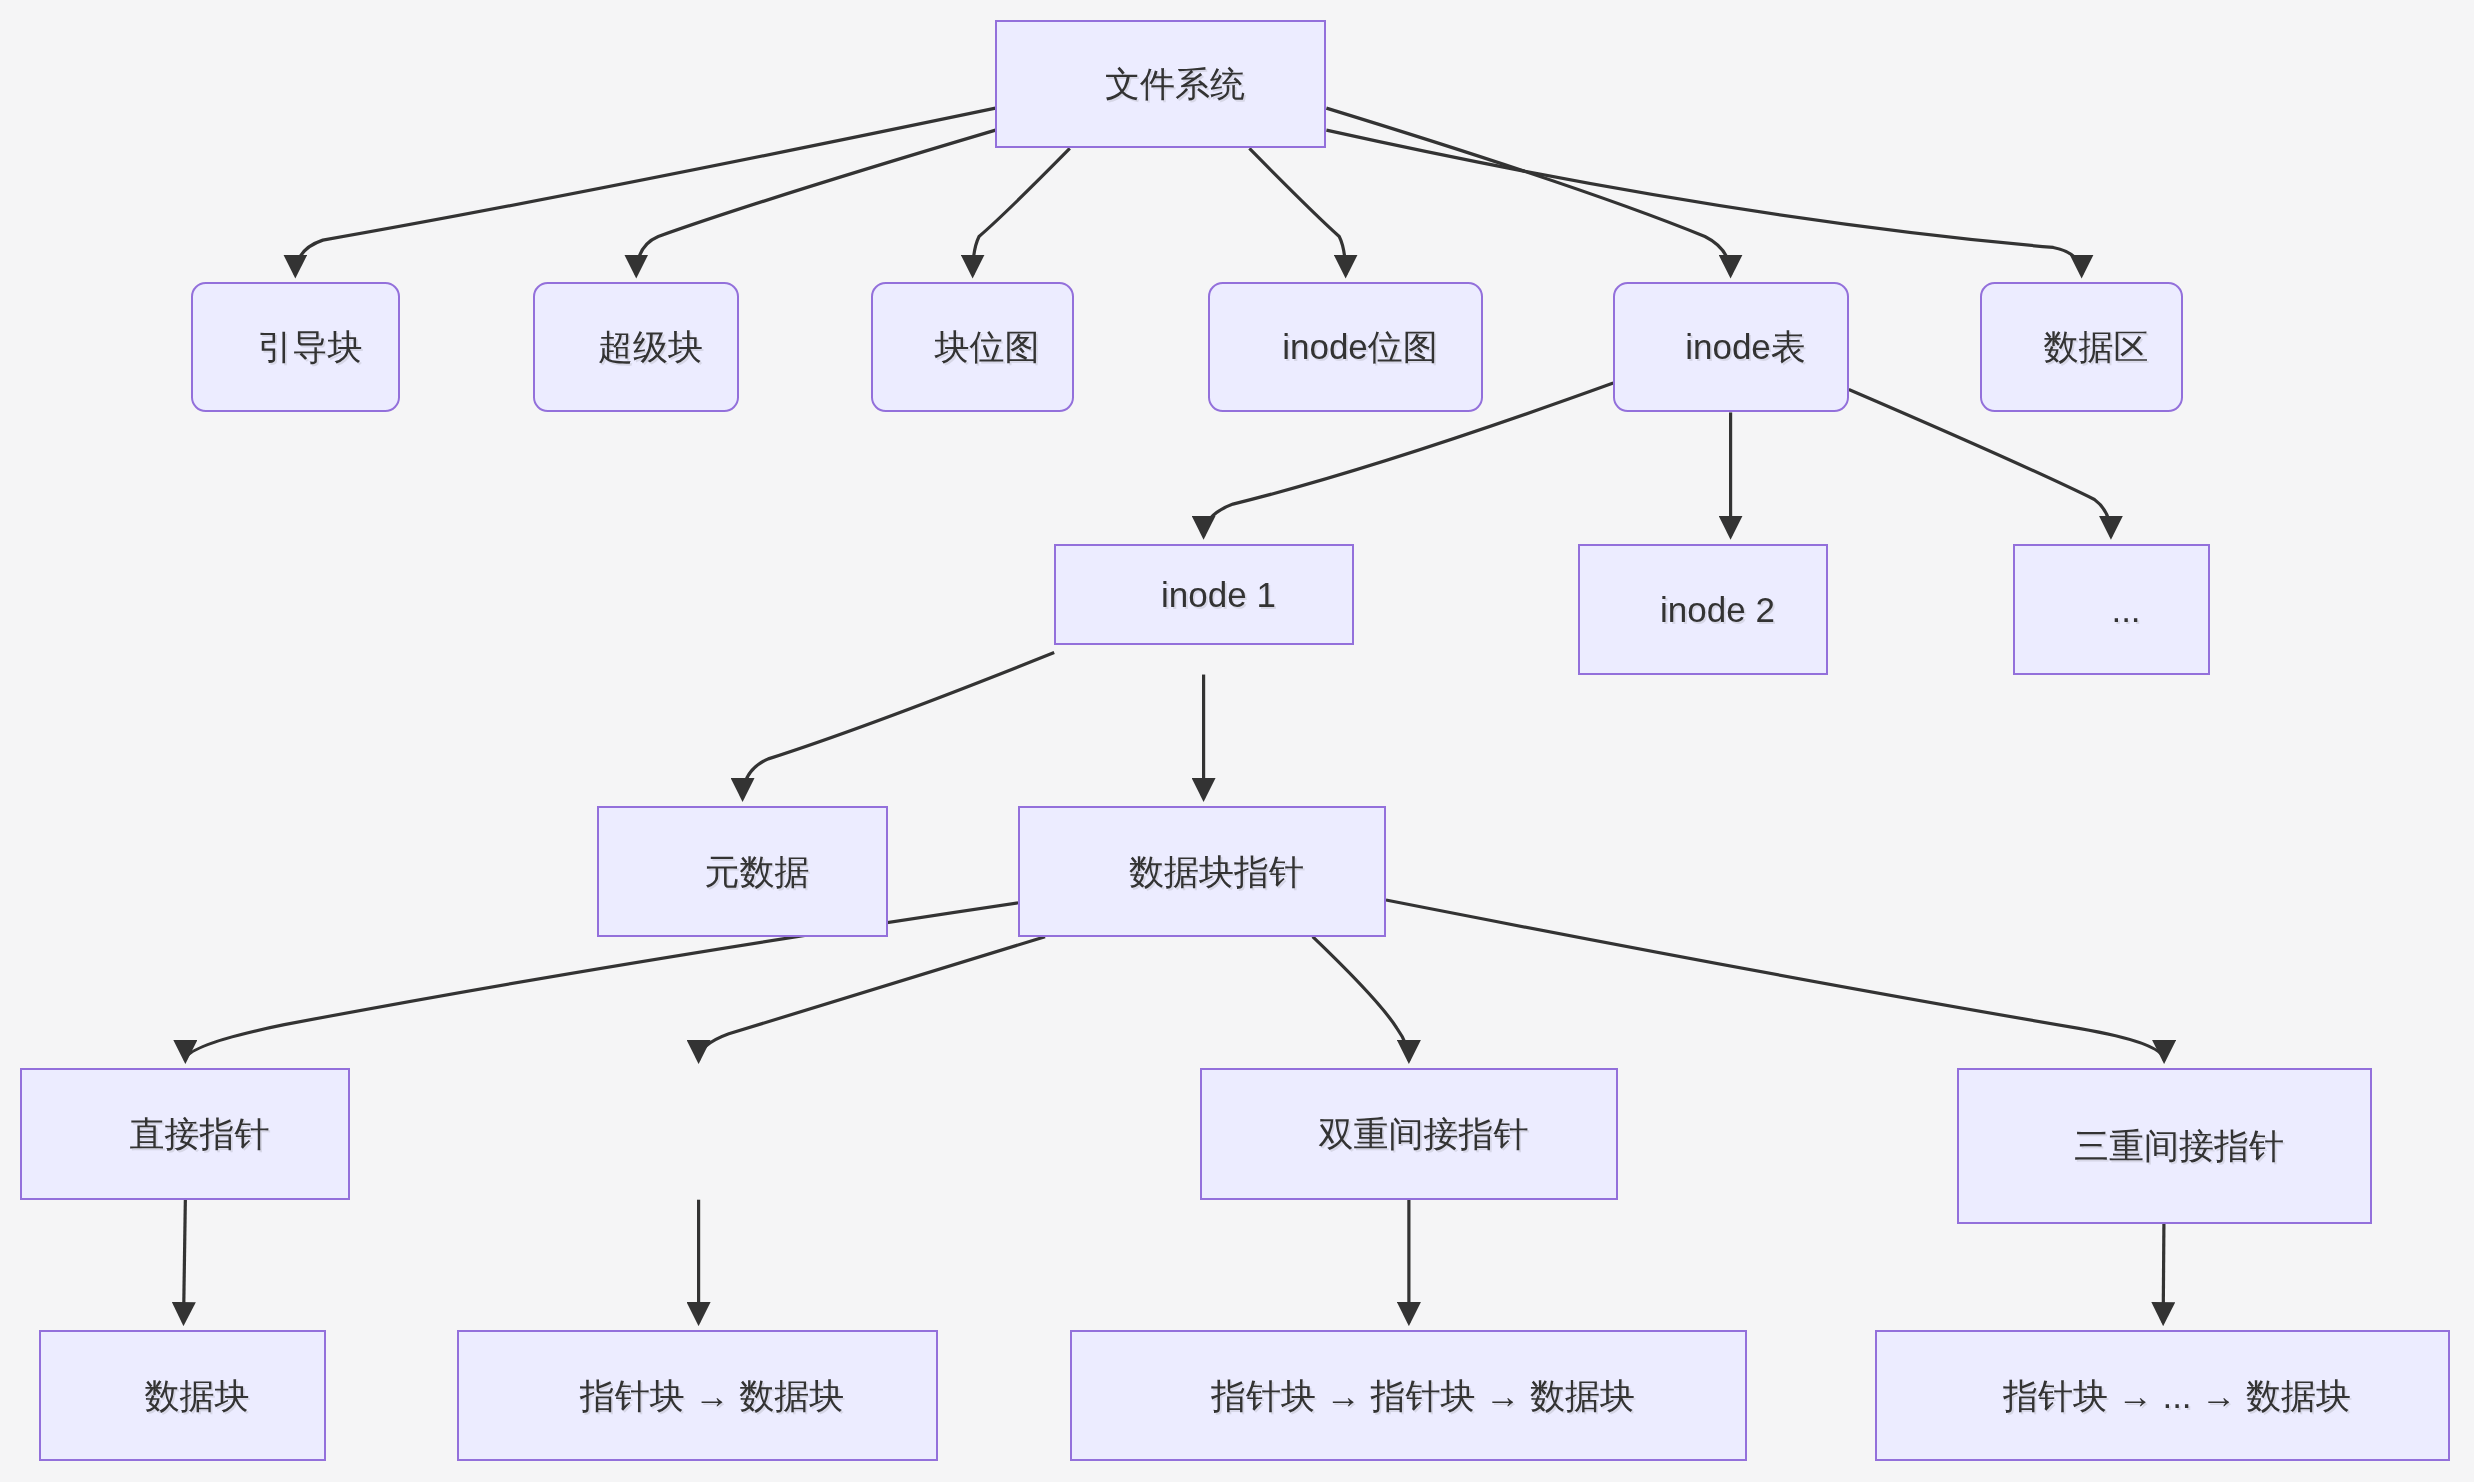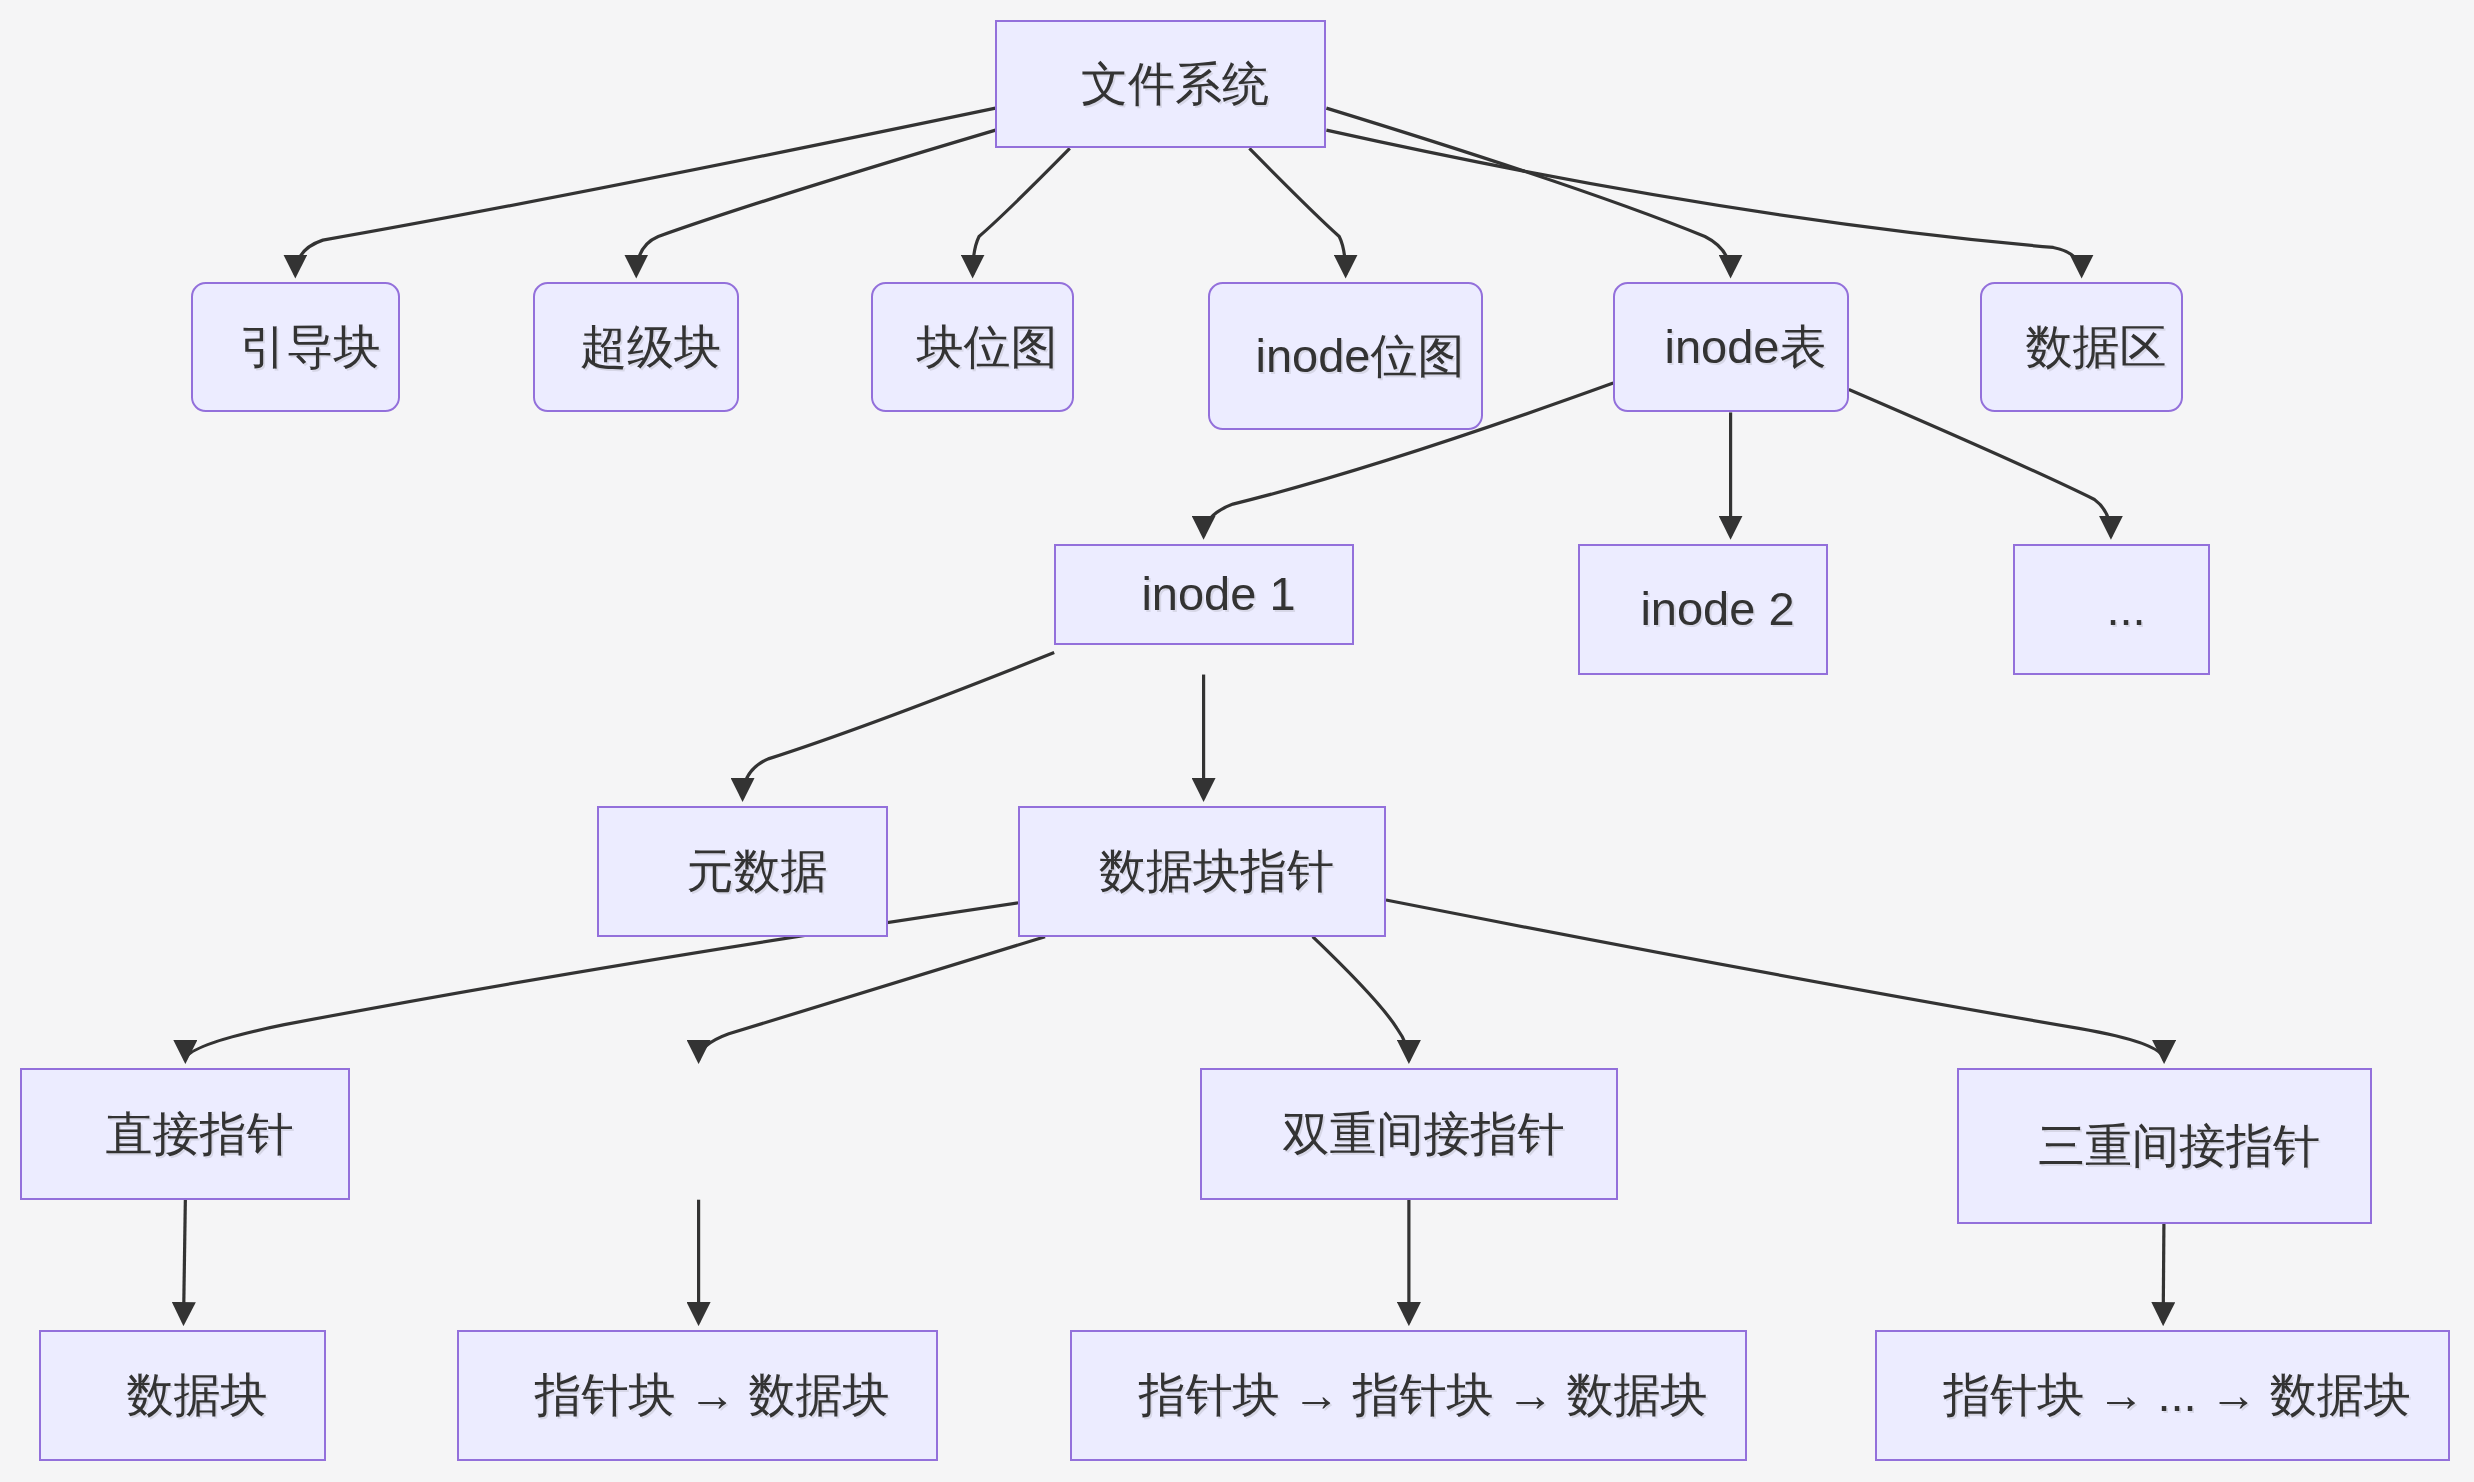--- a/index.html
+++ b/index.html
@@ -15,21 +15,21 @@
   .canvas{position:relative;width:2475px;height:1482px;}
   .edges{position:absolute;left:0;top:0;width:2475px;height:1482px;}
   .edge{fill:none;stroke:var(--edge);stroke-width:3.5px;}
   .arrowhead{fill:var(--edge);stroke:none;}
   .node{
     position:absolute;
     background:var(--node-fill);
     border:2.7px solid var(--node-border);
     color:var(--text);
     display:flex;align-items:center;justify-content:center;
-    font-size:47px;line-height:1.2;
+    font-size:35px;line-height:1.2;
     text-shadow:1.8px 1.8px 0 rgba(120,120,120,0.18);
     white-space:nowrap;
     padding-left:29px;
   }
   .node.rounded{border-radius:14.7px;}
 </style>
 </head>
 <body>
 
 <div class="canvas">
@@ -67,21 +67,21 @@
 
   <div class="node rounded" style="left:533px;top:282px;width:206px;height:130px">
     <span>超级块</span>
   </div>
   <div class="node rounded" style="left:191px;top:282px;width:209px;height:130px">
     <span>引导块</span>
   </div>
   <div class="node rounded" style="left:871px;top:282px;width:203px;height:130px">
     <span>块位图</span>
   </div>
-  <div class="node rounded" style="left:1208px;top:282px;width:275px;height:148px">
+  <div class="node rounded" style="left:1208px;top:282px;width:275px;height:130px">
     <span>inode位图</span>
   </div>
   <div class="node rounded" style="left:1613px;top:282px;width:236px;height:130px">
     <span>inode表</span>
   </div>
   <div class="node rounded" style="left:1980px;top:282px;width:203px;height:130px">
     <span>数据区</span>
   </div>
 
   <div class="node" style="left:1054px;top:544px;width:300px;height:101px">

